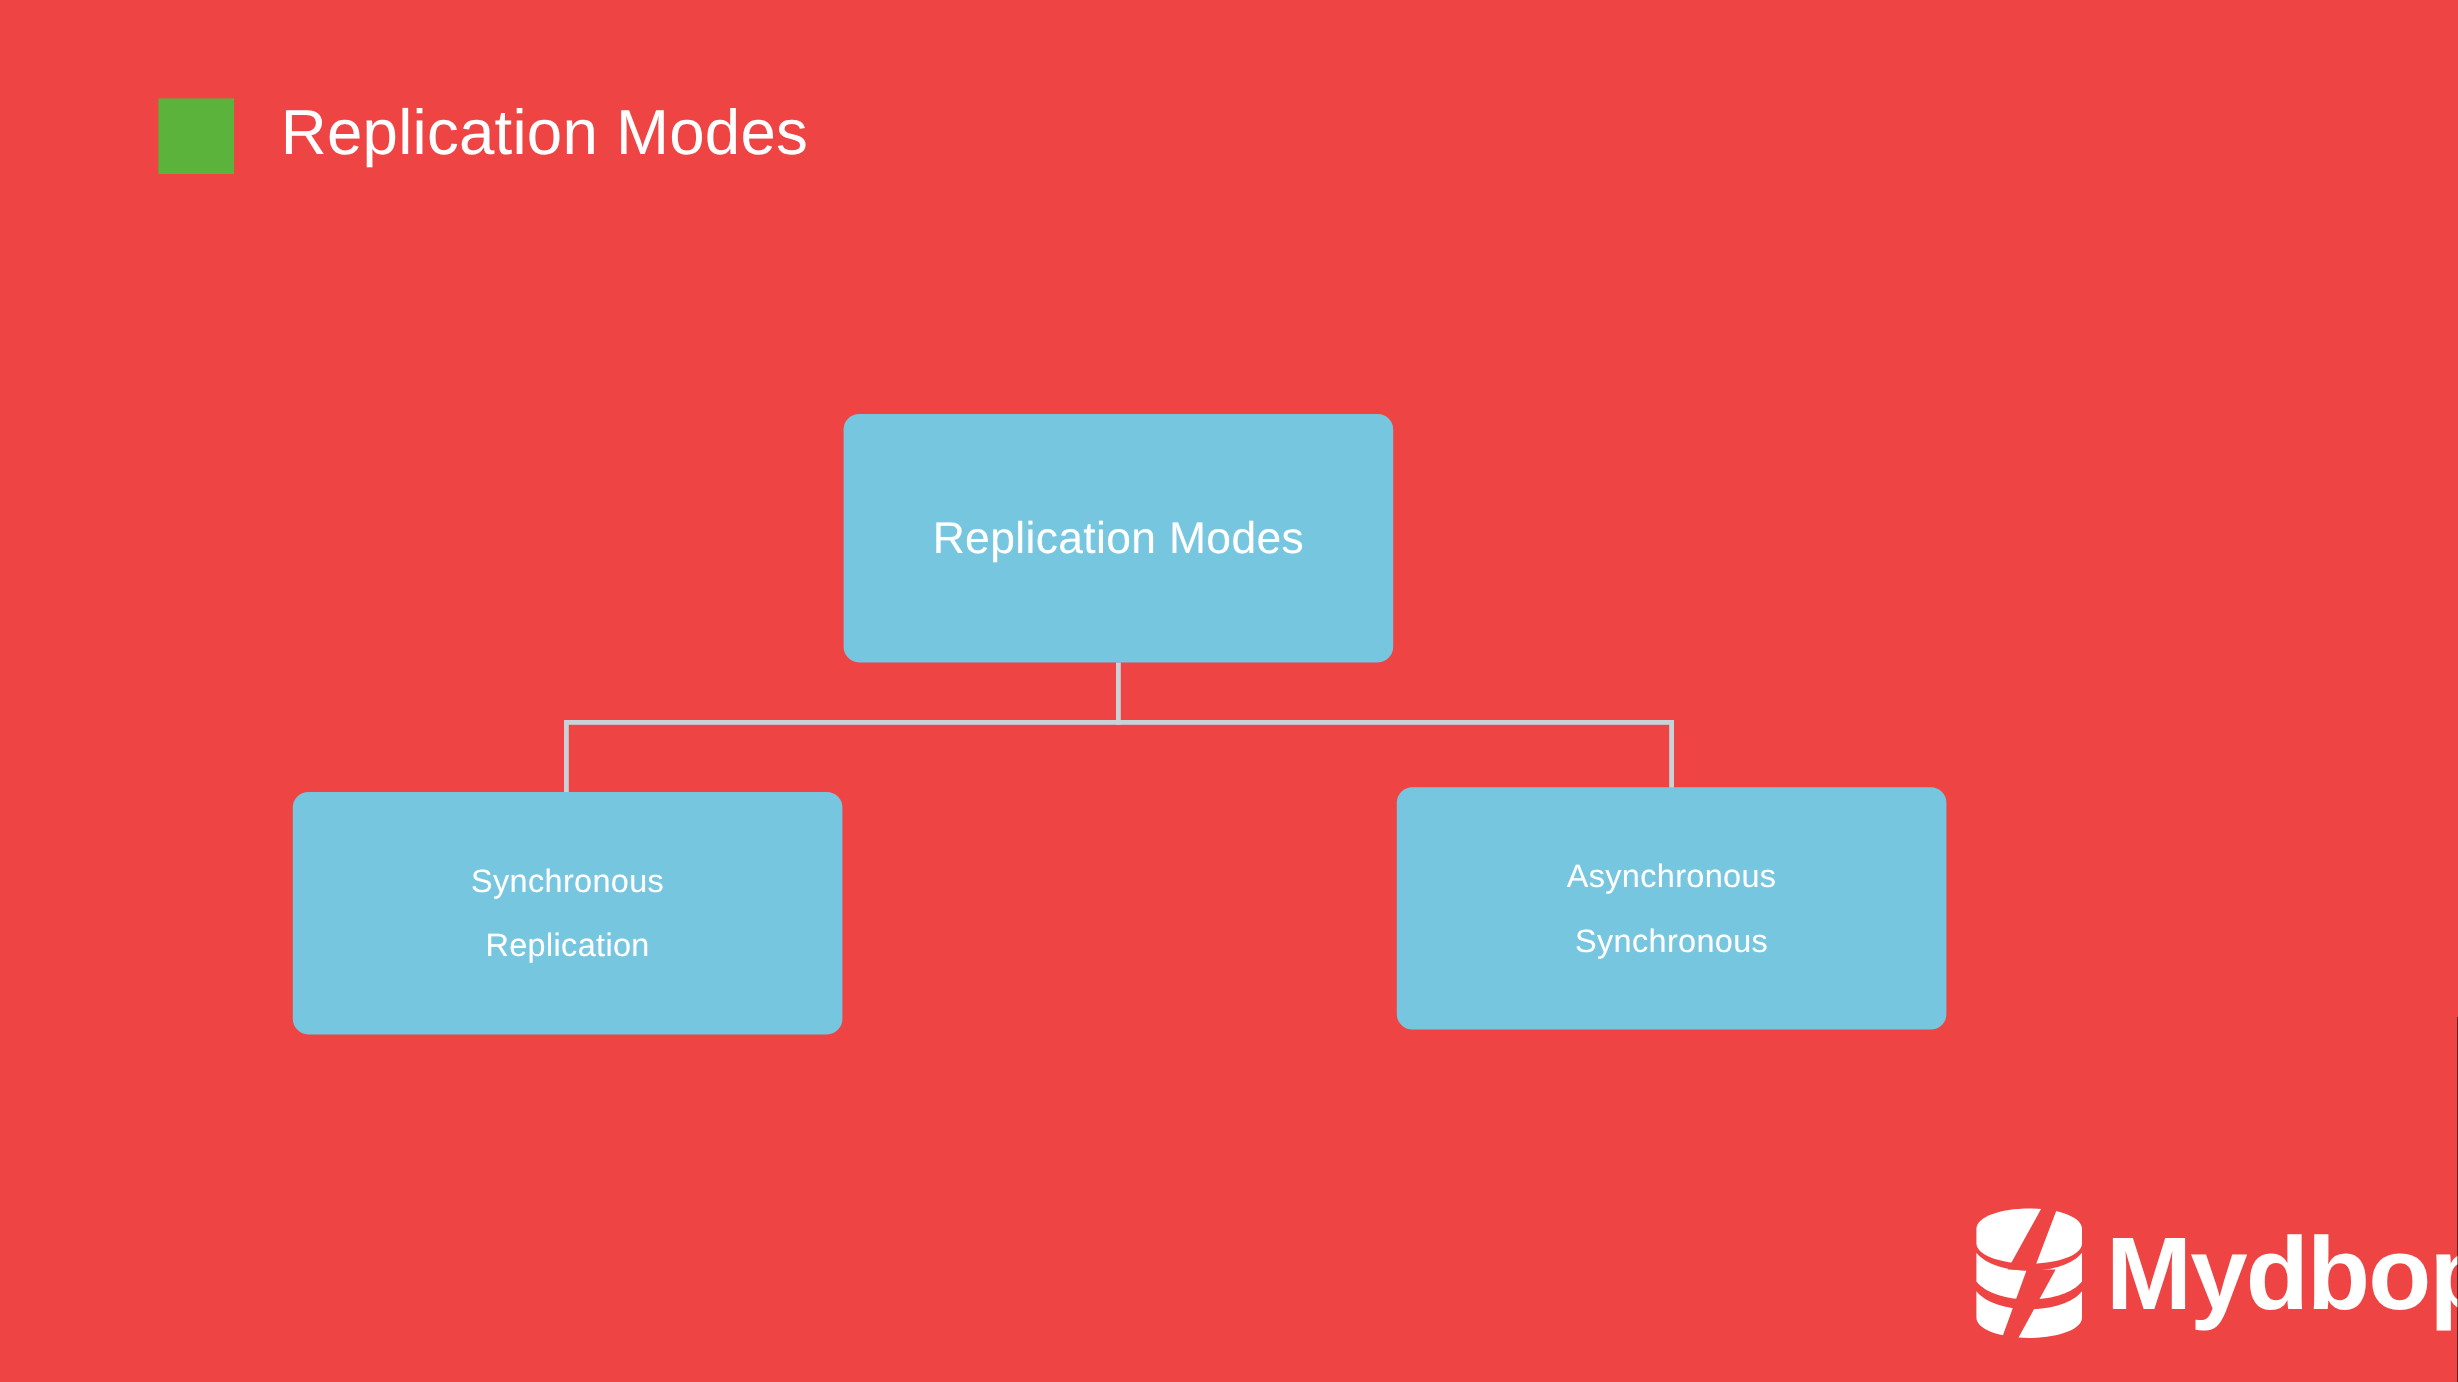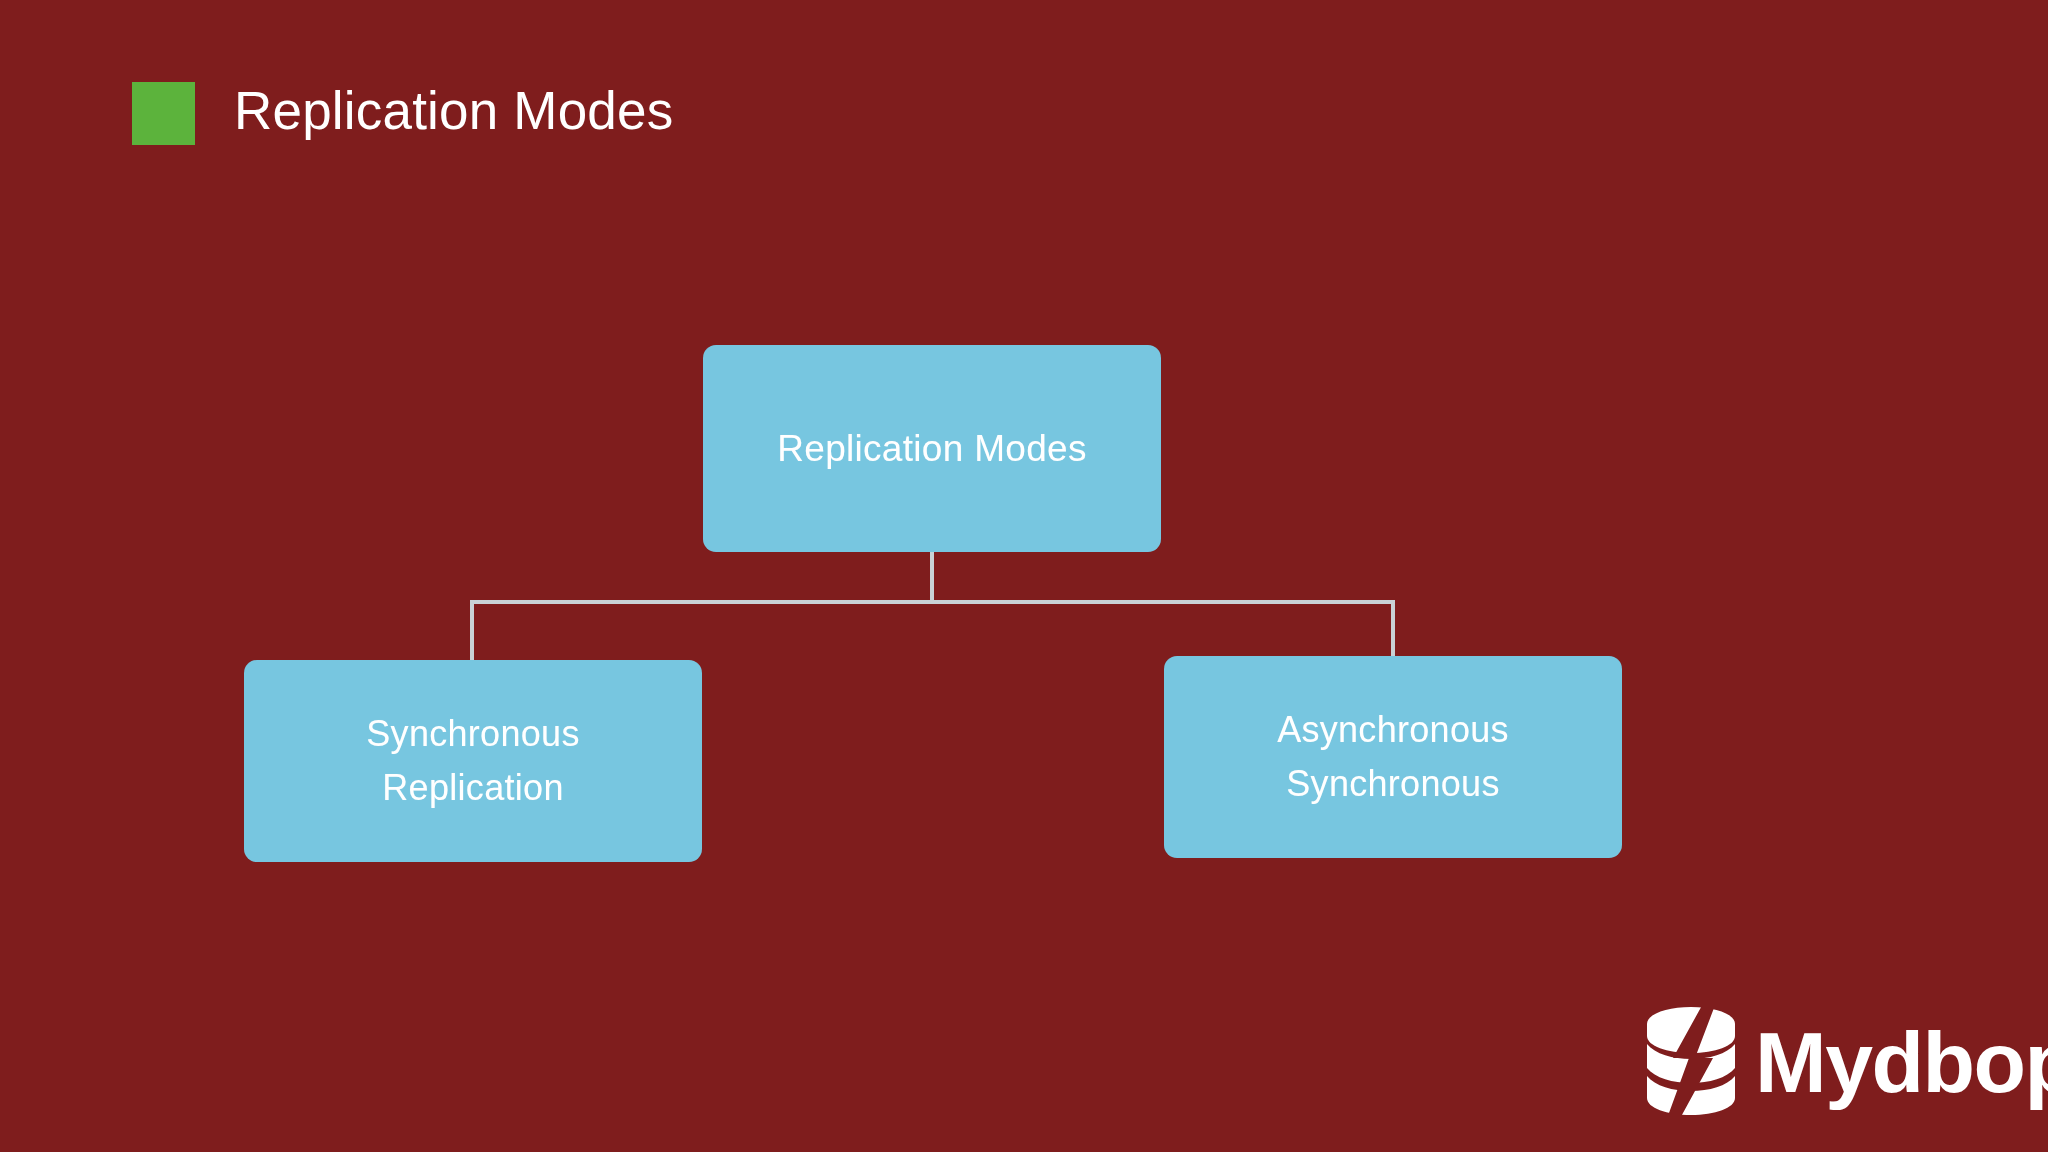--- a/index.html
+++ b/index.html
@@ -4,21 +4,21 @@
 <style>
   html, body {
     margin: 0;
     padding: 0;
     background: #000;
   }
   #slide {
     position: relative;
     width: 2048px;
     height: 1152px;
-    background: #7f1d1d;
+    background: #ef4444;
     overflow: hidden;
     font-family: "Liberation Sans", sans-serif;
     -webkit-font-smoothing: antialiased;
   }
 
   
   #title-accent {
     position: absolute;
     left: 132px;
     top: 82px;
@@ -50,21 +50,21 @@
     background: #77C6E0;
     border-radius: 13px;
     display: flex;
     align-items: center;
     justify-content: center;
     text-align: center;
     color: #FFFFFF;
     box-sizing: border-box;
   }
   .node .node-label {
-    font-size: 36px;
+    font-size: 27px;
     line-height: 54px;
     font-weight: 400;
     letter-spacing: 0.3px;
     text-shadow: 0 0 1px rgba(255,255,255,0.25);
     white-space: pre-line;
     padding: 0 14px;
   }
 
   #node-root {
     left: 703px;

